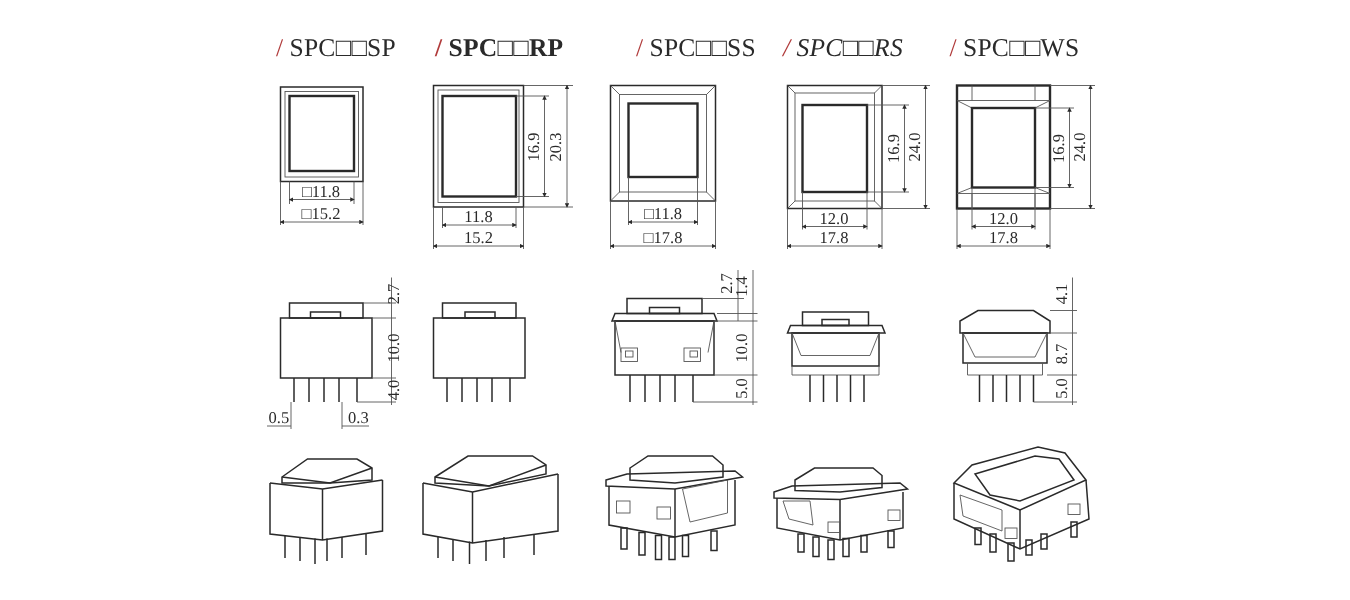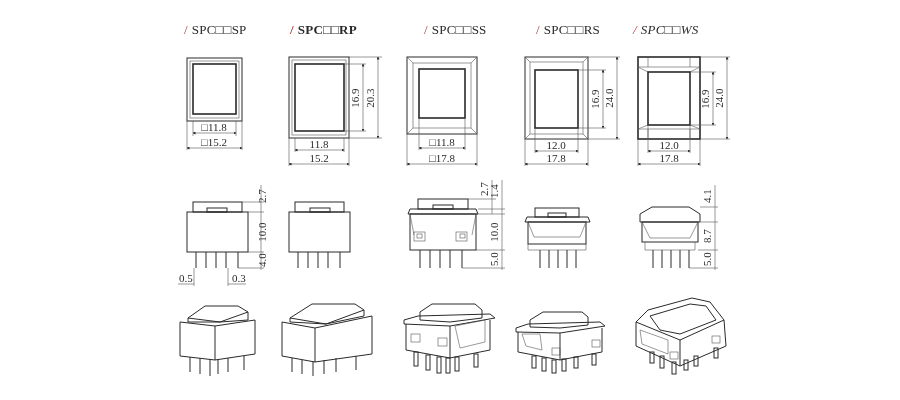--- a/index.html
+++ b/index.html
@@ -1,33 +1,33 @@
 <!DOCTYPE html>
 <html><head>
 <meta charset="utf-8">
 <style>
   html, body { margin:0; padding:0; background:#ffffff; }
   body { width:900px; height:400px; position:relative; overflow:hidden;
          font-family:"Liberation Serif","DejaVu Serif",serif; color:#2a2a2a; }
-  .label { position:absolute; top:22px; font-size:13px; letter-spacing:0.2px; white-space:nowrap; }
+  .label { position:absolute; top:22px; font-size:17px; letter-spacing:0.2px; white-space:nowrap; }
   .label .slash { color:#b03a3a; margin-right:4px; }
   svg { position:absolute; left:0; top:0; }
   svg text { font-family:"Liberation Serif","DejaVu Serif",serif; font-size:11px; fill:#2a2a2a; }
   .ln { stroke:#2a2a2a; fill:none; stroke-width:1; }
   .lt { stroke:#555; fill:none; stroke-width:0.6; }
   .th { stroke:#2a2a2a; fill:none; stroke-width:1.6; }
 </style>
 </head>
 <body>
 
 <div class="label" style="left:184px;"><span class="slash">/</span><span>SPC□□SP</span></div>
 <div class="label" style="left:290px;font-weight:bold;"><span class="slash">/</span><span>SPC□□RP</span></div>
 <div class="label" style="left:424px;"><span class="slash">/</span><span>SPC□□SS</span></div>
-<div class="label" style="left:536px;"><span class="slash">/</span><span>SPC□□RS</span></div>
-<div class="label" style="left:633px;font-style:italic;"><span class="slash">/</span><span>SPC□□WS</span></div>
+<div class="label" style="left:522px;font-style:italic;"><span class="slash">/</span><span>SPC□□RS</span></div>
+<div class="label" style="left:633px;"><span class="slash">/</span><span>SPC□□WS</span></div>
 
 <svg width="900" height="400" viewBox="0 0 900 400">
   <defs>
     <marker id="ar" viewBox="0 0 6 6" refX="5" refY="3" markerWidth="5" markerHeight="5" orient="auto-start-reverse">
       <path d="M0,0 L6,3 L0,6 z" fill="#2a2a2a"></path>
     </marker>
   </defs>
 
   <g>
     <rect class="ln" x="187" y="58" width="55" height="63"></rect>

